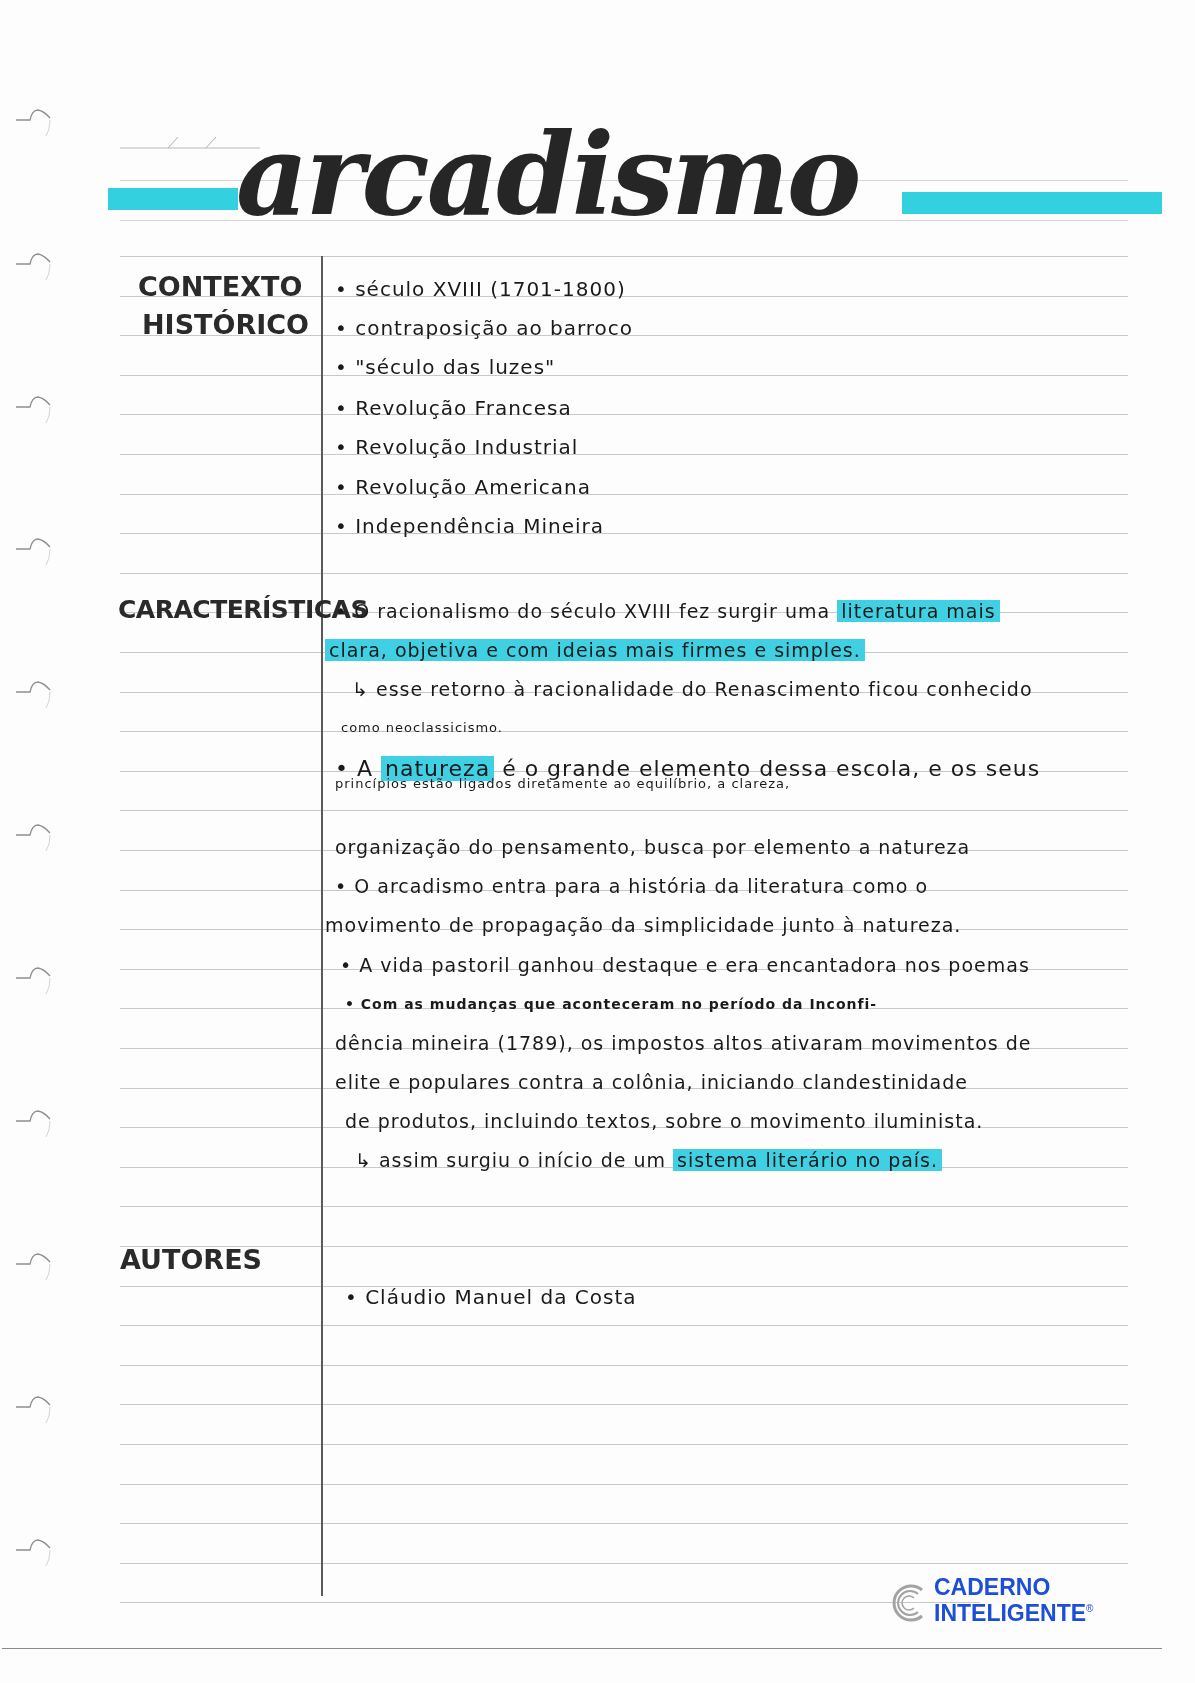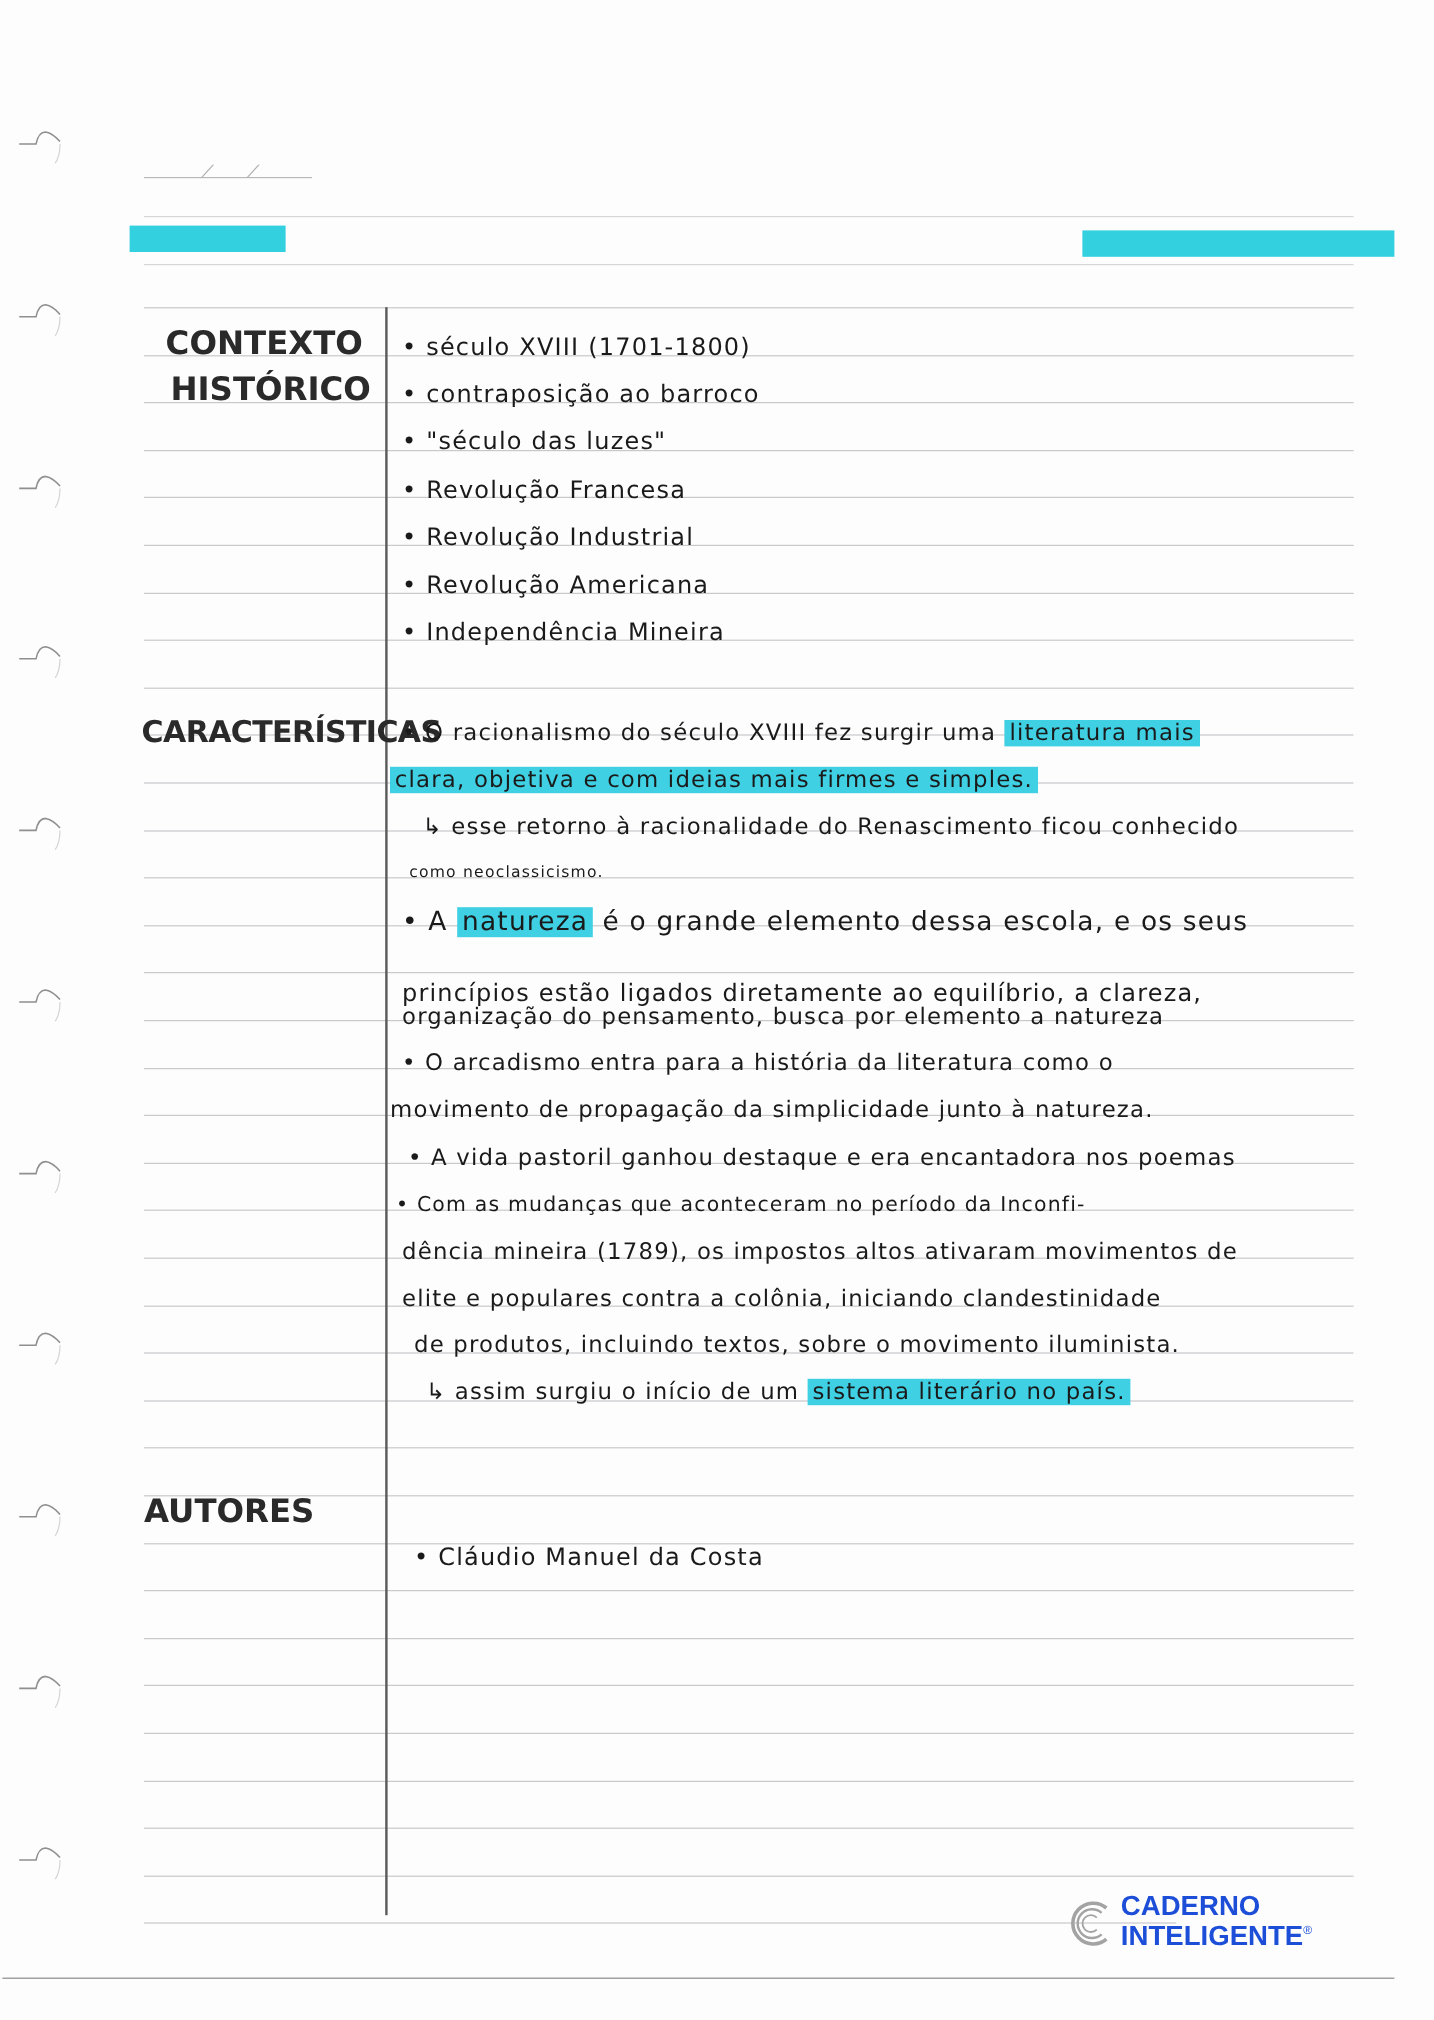--- a/index.html
+++ b/index.html
@@ -155,46 +155,47 @@
     </div>
 
   <svg class="date-line" viewBox="0 0 140 12">
     <line x1="0" y1="11" x2="140" y2="11" stroke="#b8b8b8" stroke-width="1"></line>
     <line x1="48" y1="11" x2="58" y2="0" stroke="#b0b0b0" stroke-width="1"></line>
     <line x1="86" y1="11" x2="96" y2="0" stroke="#b0b0b0" stroke-width="1"></line>
   </svg>
 
   <div class="title-bar" style="left:108px; top:188px; width:130px;"></div>
   <div class="title-bar" style="left:902px; top:192px; width:260px;"></div>
+  <div class="title">arcadismo</div>
 
   <div class="section-label" style="left:138px; top:268px; line-height:38px;">
     <div>CONTEXTO</div>
     <div style="padding-left:4px;">HISTÓRICO</div>
   </div>
   <div class="line" style="left:335px; top:274px;">• século XVIII (1701-1800)</div>
   <div class="line" style="left:335px; top:313px;">• contraposição ao barroco</div>
   <div class="line" style="left:335px; top:352px;">• "século das luzes"</div>
   <div class="line" style="left:335px; top:393px;">• Revolução Francesa</div>
   <div class="line" style="left:335px; top:432px;">• Revolução Industrial</div>
   <div class="line" style="left:335px; top:472px;">• Revolução Americana</div>
   <div class="line" style="left:335px; top:511px;">• Independência Mineira</div>
 
   <div class="section-label" style="left:118px; top:590px; font-size:25px; letter-spacing:-0.5px;">CARACTERÍSTICAS</div>
   <div id="char-lines">
       <div class="line" style="left: 335px; top: 596px; font-size: 19px;"><span>• O racionalismo do século XVIII fez surgir uma </span><span class="hl">literatura mais</span></div>
       <div class="line" style="left: 325px; top: 635px; font-size: 19px;"><span></span><span class="hl">clara, objetiva e com ideias mais firmes e simples.</span></div>
       <div class="line" style="left: 352px; top: 674px; font-size: 19px;"><span>↳ esse retorno à racionalidade do Renascimento ficou conhecido</span></div>
       <div class="line" style="left: 325px; top: 713px; font-size: 13px; margin-left: 16px;"><span>como neoclassicismo.</span></div>
       <div class="line" style="left: 335px; top: 754px; font-size: 22px;"><span>• A </span><span class="hl">natureza</span><span> é o grande elemento dessa escola, e os seus</span></div>
-      <div class="line" style="left: 335px; top: 812px; font-size: 20px;"><span>princípios estão ligados diretamente ao equilíbrio, a clareza,</span></div>
+      <div class="line" style="left: 335px; top: 769px; font-size: 13px;"><span>princípios estão ligados diretamente ao equilíbrio, a clareza,</span></div>
       <div class="line" style="left: 335px; top: 832px; font-size: 19px;"><span>organização do pensamento, busca por elemento a natureza</span></div>
       <div class="line" style="left: 335px; top: 871px; font-size: 19px;"><span>• O arcadismo entra para a história da literatura como o</span></div>
       <div class="line" style="left: 325px; top: 910px; font-size: 19px;"><span>movimento de propagação da simplicidade junto à natureza.</span></div>
       <div class="line" style="left: 340px; top: 950px; font-size: 19px;"><span>• A vida pastoril ganhou destaque e era encantadora nos poemas</span></div>
-      <div class="line" style="left: 330px; top: 989px; font-size: 17px;"><span>• Com as mudanças que aconteceram no período da Inconfi-</span></div>
+      <div class="line" style="left: 345px; top: 989px; font-size: 14px; font-weight: bold;"><span>• Com as mudanças que aconteceram no período da Inconfi-</span></div>
       <div class="line" style="left: 335px; top: 1028px; font-size: 19px;"><span>dência mineira (1789), os impostos altos ativaram movimentos de</span></div>
       <div class="line" style="left: 335px; top: 1067px; font-size: 19px;"><span>elite e populares contra a colônia, iniciando clandestinidade</span></div>
       <div class="line" style="left: 345px; top: 1106px; font-size: 19px;"><span>de produtos, incluindo textos, sobre o movimento iluminista.</span></div>
       <div class="line" style="left: 355px; top: 1145px; font-size: 19px;"><span>↳ assim surgiu o início de um </span><span class="hl">sistema literário no país.</span></div>
     </div>
 
   <div class="section-label" style="left:120px; top:1240px;">AUTORES</div>
   <div class="line" style="left:345px; top:1282px;">• Cláudio Manuel da Costa</div>
 
   <div class="logo">

